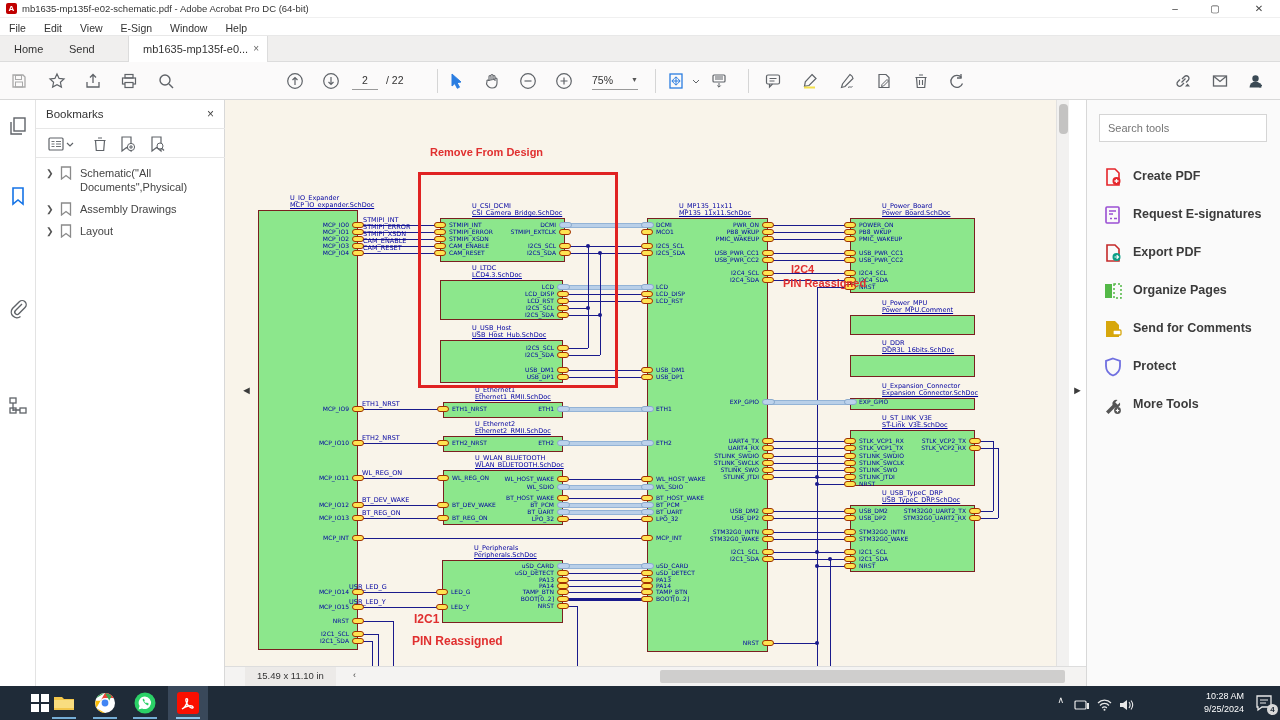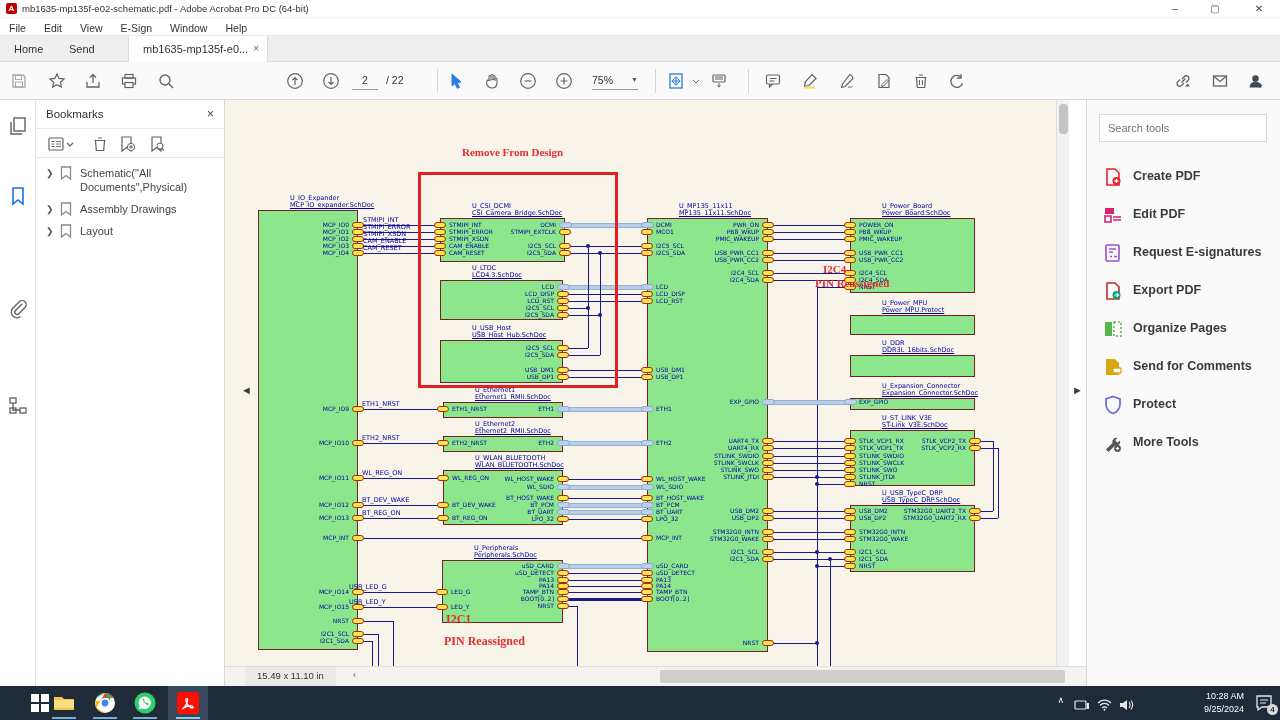--- a/index.html
+++ b/index.html
@@ -83,21 +83,21 @@
   .blk { position:absolute; background:#8ce78c; border:1px solid #7a2020; }
   .blk-title { position:absolute; font-size:6.5px; line-height:7px; color:#0000a0; white-space:nowrap; font-family:"DejaVu Sans",sans-serif;margin-left:32px; }
   .blk-title .u { text-decoration:underline; }
   .pin { position:absolute; width:12px; height:6px; background:#ffe352; border:1px solid #a03000; border-radius:3px; }
   .pin.bus { width:13px; background:#bcd2ec; border-color:#8aa9cc; }
   .plabel { position:absolute; font-size:6px; line-height:7px; color:#0000a0; white-space:nowrap; font-family:"DejaVu Sans",sans-serif; }
   .nlabel { position:absolute; font-size:6.5px; line-height:7px; color:#0000a0; white-space:nowrap; font-family:"DejaVu Sans",sans-serif; }
   .wire { position:absolute; background:#1a1a8c; }
   .wire.bus { background:#b9cfe8; border:1px solid #93b3d6; border-radius:3px; }
   .dot { position:absolute; width:4px; height:4px; border-radius:50%; background:#1a1a8c; }
-  .ann-text { position:absolute; color:#e02f2f; font-weight:bold; white-space:nowrap; font-family:Liberation Serif, serif;margin-left:32px; }
+  .ann-text { position:absolute; color:#e02f2f; font-weight:bold; white-space:nowrap; font-family:Liberation Sans, sans-serif; }
   .ann-rect { position:absolute; border:3px solid #e02222; }
 </style>
 </head>
 <body>
 
 <div class="app">
 
   <div class="titlebar">
     <div class="appicon">A</div>
     <div class="ttl">mb1635-mp135f-e02-schematic.pdf - Adobe Acrobat Pro DC (64-bit)</div>
@@ -629,21 +629,21 @@
           <div class="plabel" style="top: 156px; left: 634px;">USB_PWR_CC2</div>
           <div class="pin" style="left: 619px; top: 170px;"></div>
           <div class="plabel" style="top: 169px; left: 634px;">I2C4_SCL</div>
           <div class="pin" style="left: 619px; top: 177px;"></div>
           <div class="plabel" style="top: 176px; left: 634px;">I2C4_SDA</div>
           <div class="pin" style="left: 619px; top: 184px;"></div>
           <div class="plabel" style="top: 183px; left: 634px;">NRST</div>
           <div class="blk" style="left: 625px; top: 215px; width: 125px; height: 20px;"></div>
           <div class="blk-title" style="left: 625px; top: 200px;">
             <div>U_Power_MPU</div>
-            <div class="u">Power_MPU.Protect</div>
+            <div class="u">Power_MPU.Comment</div>
           </div>
           <div class="blk" style="left: 625px; top: 255px; width: 125px; height: 22px;"></div>
           <div class="blk-title" style="left: 625px; top: 240px;">
             <div>U_DDR</div>
             <div class="u">DDR3L_16bits.SchDoc</div>
           </div>
           <div class="blk" style="left: 625px; top: 298px; width: 125px; height: 12px;"></div>
           <div class="blk-title" style="left: 625px; top: 283px;">
             <div>U_Expansion_Connector</div>
             <div class="u">Expansion_Connector.SchDoc</div>
@@ -741,28 +741,20 @@
           <div class="ritem">
             <span class="ric"><svg width="20" height="20" viewBox="0 0 20 20">
                 <path d="M4 2h8l4 4v12H4z" fill="none" stroke="#e5252a" stroke-width="1.6"></path>
                 <circle cx="13.5" cy="14" r="4" fill="#e5252a"></circle>
                 <path d="M13.5 12v4M11.5 14h4" stroke="#fafafa" stroke-width="1.3"></path>
               </svg></span>
             <span class="rlb">Create PDF</span>
           </div>
           <div class="ritem">
             <span class="ric"><svg width="20" height="20" viewBox="0 0 20 20">
-                <rect x="2" y="3" width="9" height="6" fill="#d6246e"></rect>
-                <rect x="2" y="11" width="6" height="6" fill="none" stroke="#d6246e" stroke-width="1.6"></rect>
-                <path d="M10 12h8M10 15h8" stroke="#d6246e" stroke-width="1.6"></path>
-              </svg></span>
-            <span class="rlb">Edit PDF</span>
-          </div>
-          <div class="ritem">
-            <span class="ric"><svg width="20" height="20" viewBox="0 0 20 20">
                 <rect x="3" y="2" width="13" height="16" rx="1" fill="none" stroke="#9a4fd3" stroke-width="1.6"></rect>
                 <path d="M6 6h7M6 9h4" stroke="#9a4fd3" stroke-width="1.3"></path>
                 <path d="M7 13.5h2M11 13.5h3" stroke="#9a4fd3" stroke-width="1.6"></path>
               </svg></span>
             <span class="rlb">Request E-signatures</span>
           </div>
           <div class="ritem">
             <span class="ric"><svg width="20" height="20" viewBox="0 0 20 20">
                 <path d="M4 2h8l4 4v12H4z" fill="none" stroke="#c42a2a" stroke-width="1.6"></path>
                 <circle cx="13.5" cy="14" r="4" fill="#0c9f87"></circle>

